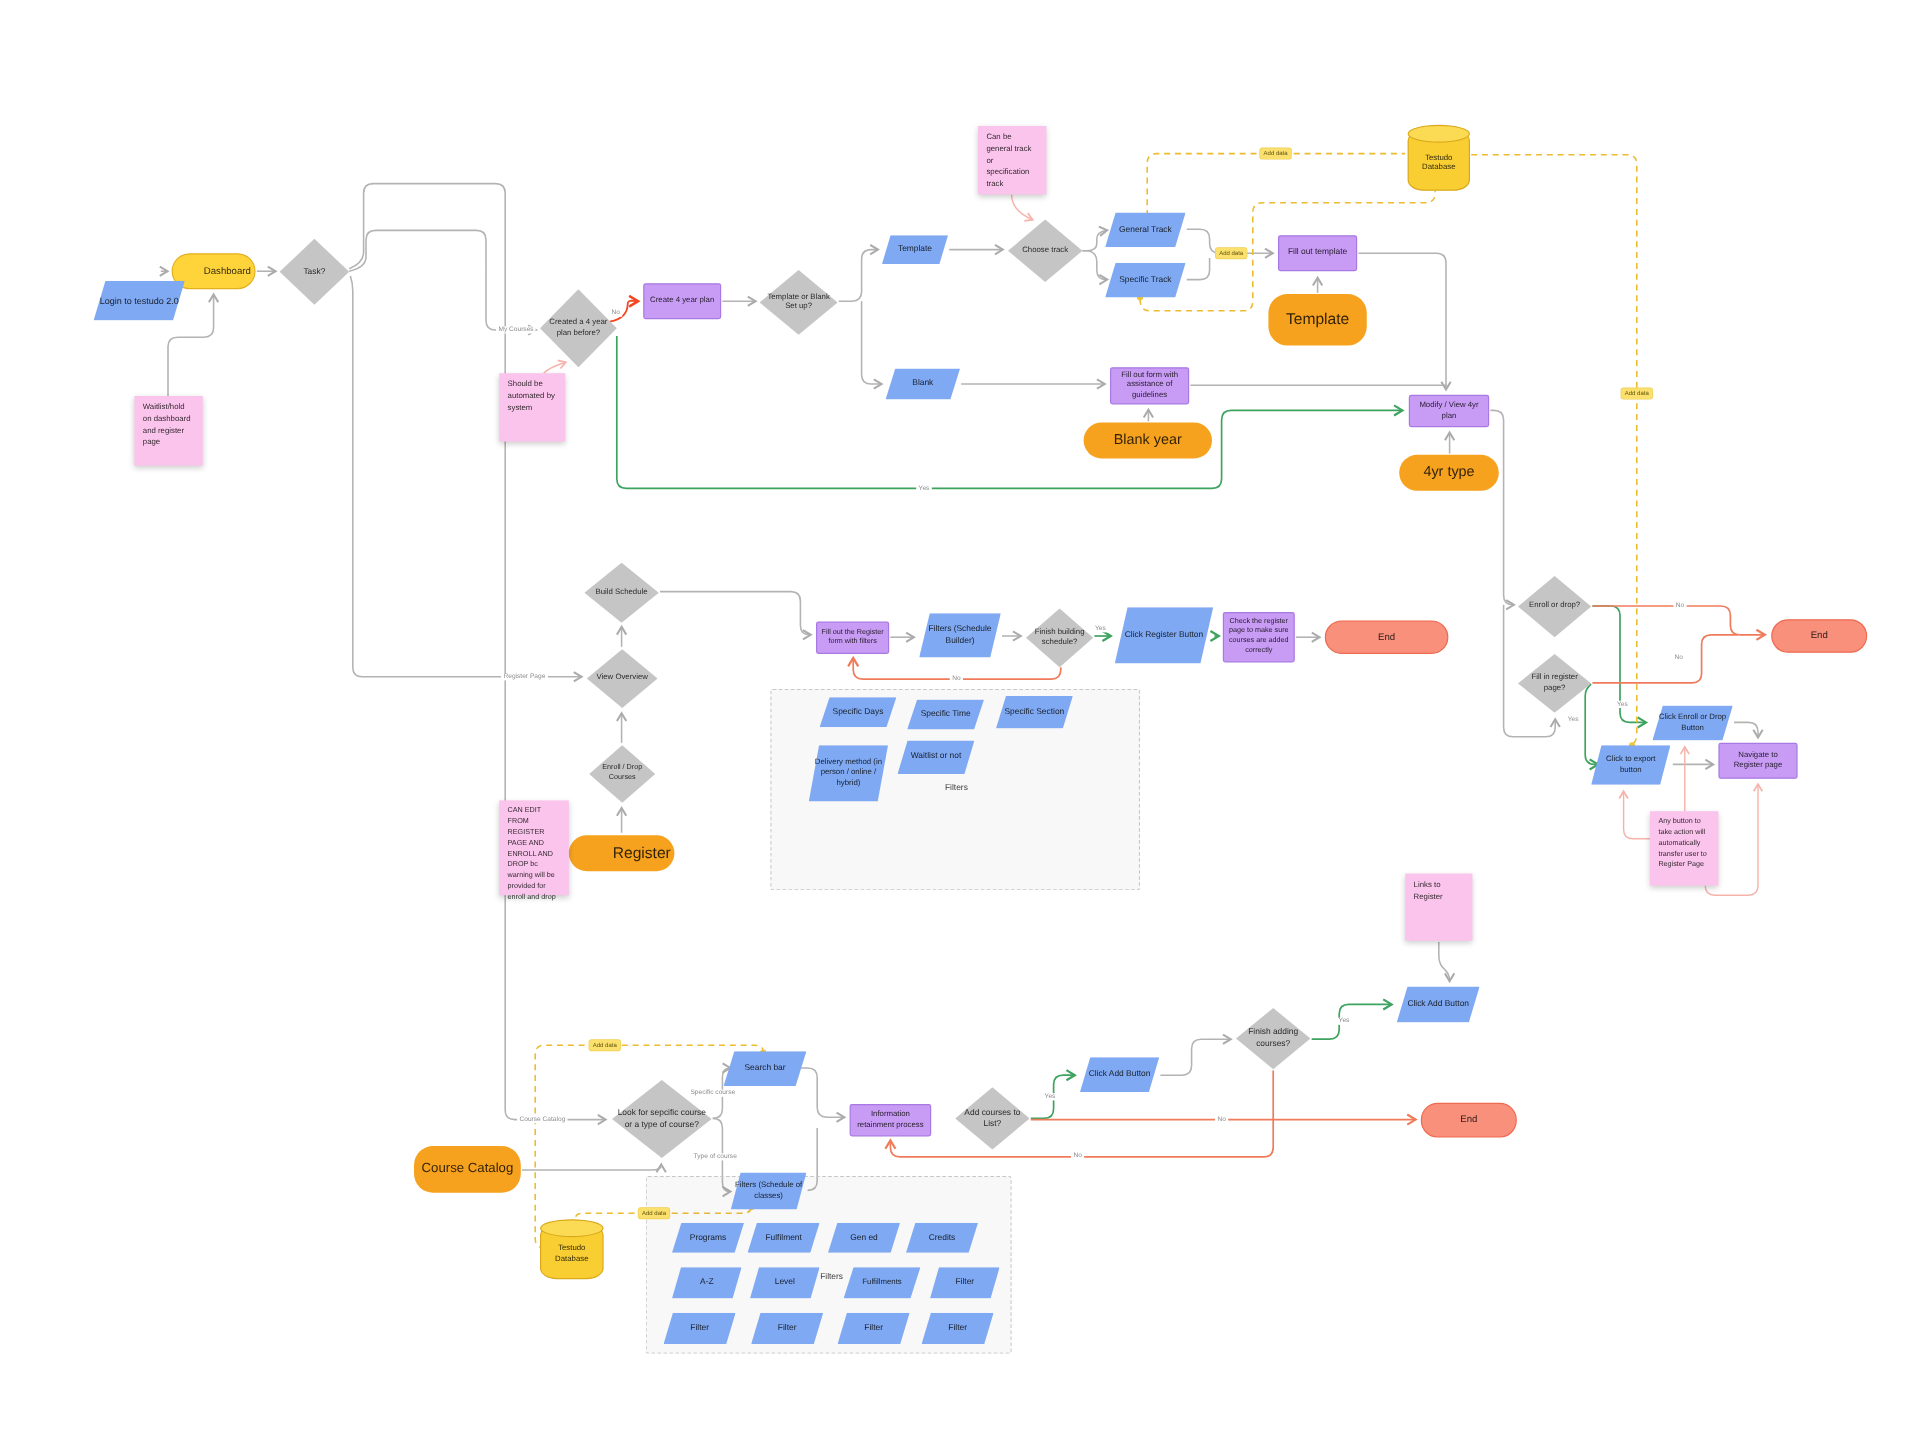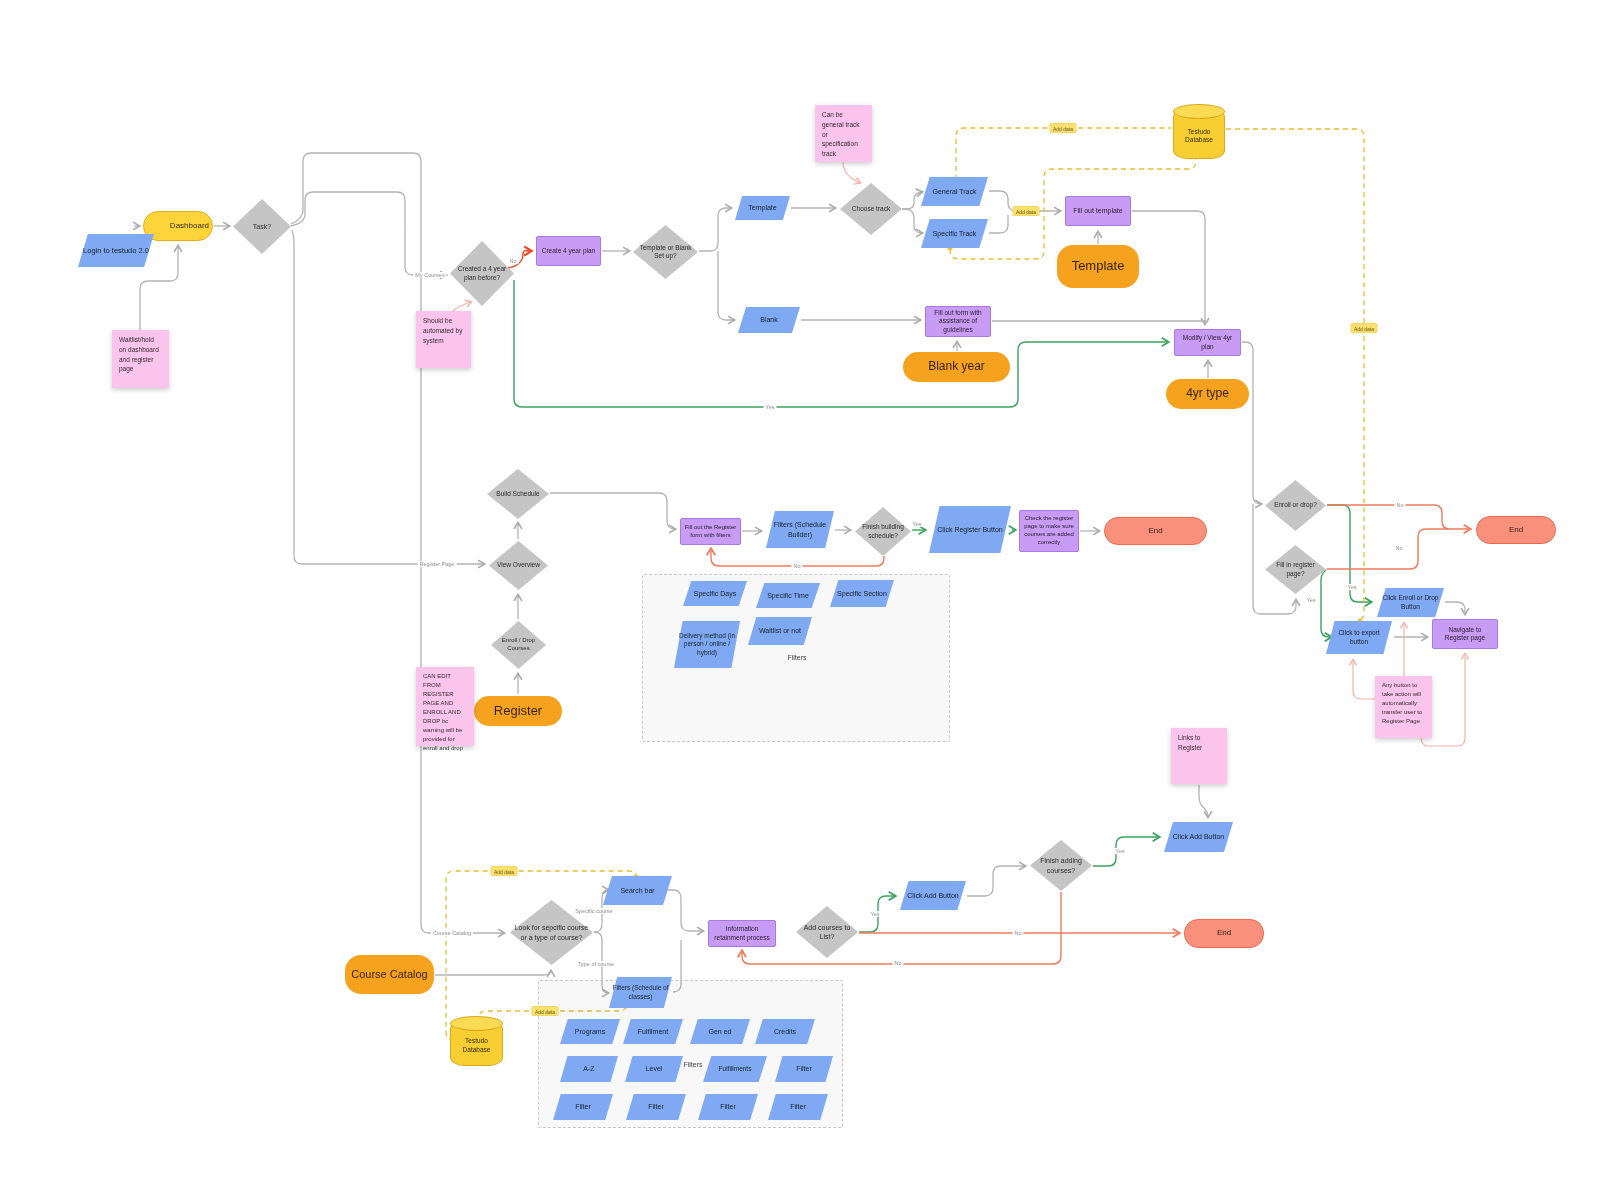--- a/index.html
+++ b/index.html
@@ -218,21 +218,21 @@
       </div>
       <div class="node decision" style="left: 487px; top: 469px; width: 62px; height: 50px;">
         <span class="lbl">Build Schedule</span>
       </div>
       <div class="node decision" style="left: 489px; top: 541px; width: 59px; height: 49px;">
         <span class="lbl">View Overview</span>
       </div>
       <div class="node decision" style="left: 491px; top: 621px; width: 55px; height: 48px; font-size: 6px;">
         <span class="lbl">Enroll / Drop Courses</span>
       </div>
-      <div class="node term-orange" style="left: 474px; top: 696px; width: 88px; height: 30px; font-size: 13px;">
+      <div class="node term-orange" style="left: 474px; top: 696px; width: 88px; height: 30px; font-size: 13px; justify-content: flex-end;">
         <span class="lbl">Register</span>
       </div>
       <div class="node sticky" style="left: 416px; top: 667px; width: 58px; height: 79px; font-size: 6px;">
         <span class="lbl">CAN EDIT FROM REGISTER PAGE AND ENROLL AND DROP bc warning will be provided for enroll and drop</span>
       </div>
       <div class="node process" style="left: 680px; top: 518px; width: 61px; height: 27px; font-size: 6px;">
         <span class="lbl">Fill out the Register form with filters</span>
       </div>
       <div class="node para" style="left: 766px; top: 511px; width: 68px; height: 37px; font-size: 7px;">
         <span class="lbl">Filters (Schedule Builder)</span>

